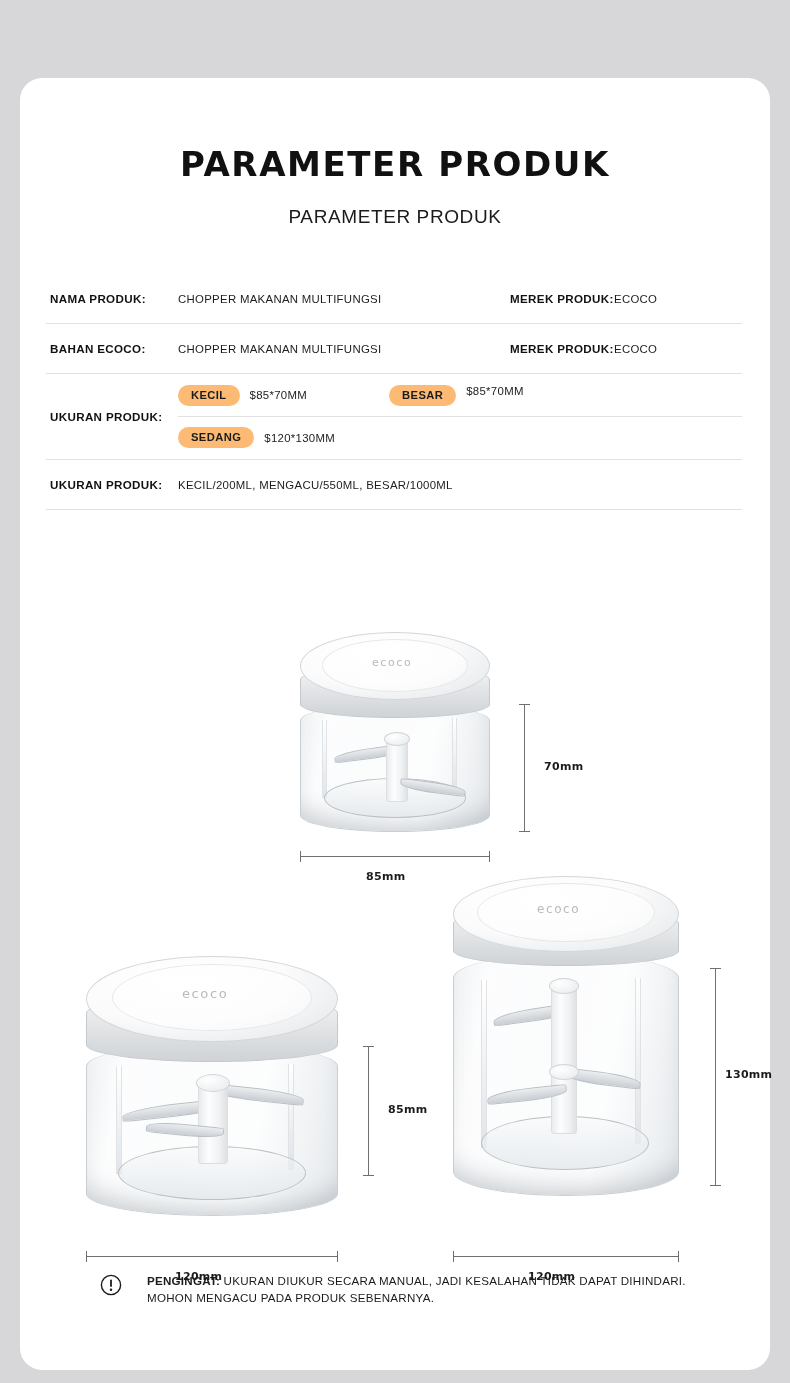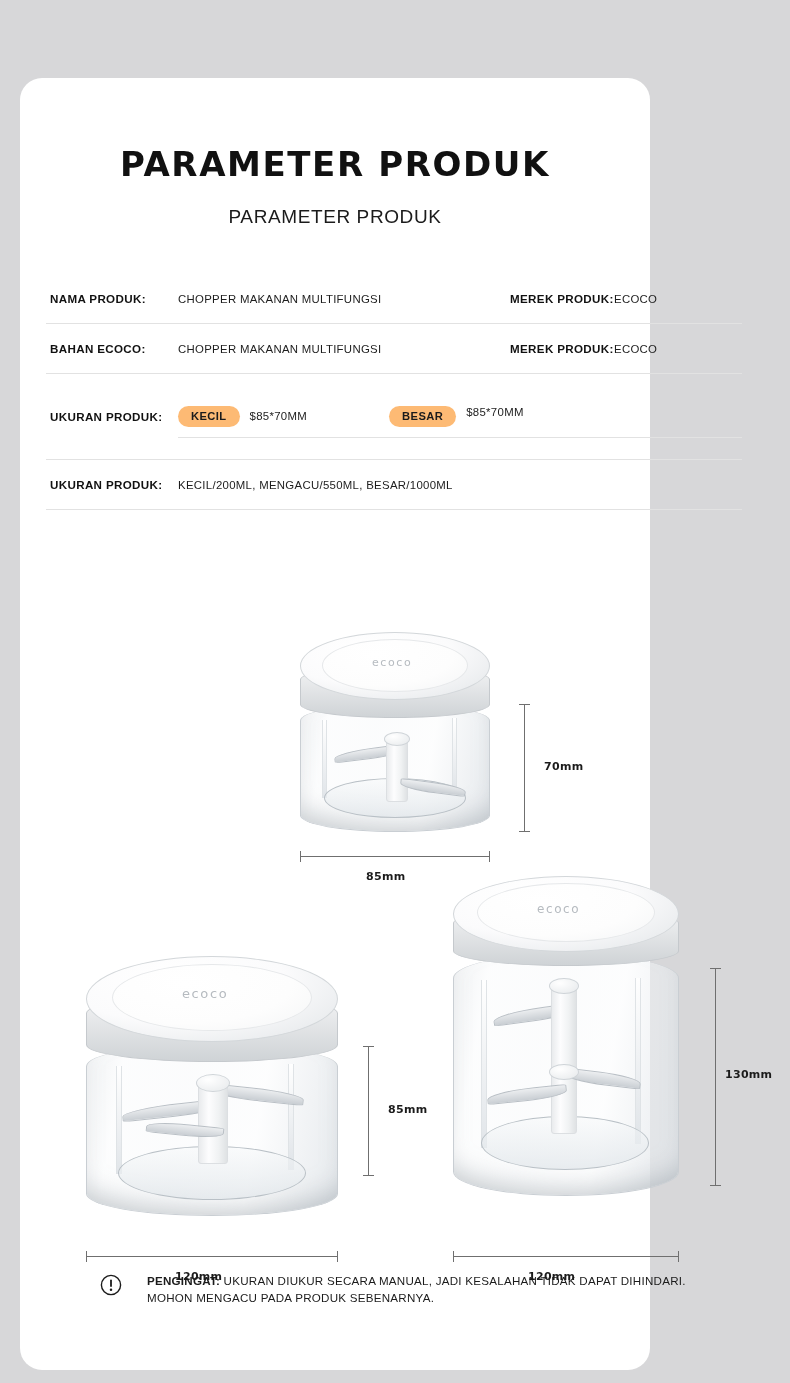--- a/index.html
+++ b/index.html
@@ -5,21 +5,21 @@
   * { box-sizing: border-box; margin:0; padding:0; }
   body {
     width: 790px; height: 1383px;
     background: #d7d7d9;
     font-family: "Liberation Sans", sans-serif;
     overflow: hidden;
   }
   .page-card {
     position: absolute;
     left: 20px; top: 78px;
-    width: 630px; height: 1292px;
+    width: 750px; height: 1292px;
     background: #ffffff;
     border-radius: 22px;
   }
 
   
   .title-main {
     position: absolute; left: 0; top: 66px; width: 100%;
     text-align: center;
     font-size: 34px; font-weight: 700;
     letter-spacing: 1.6px;
@@ -225,20 +225,24 @@
       <div class="lbl c-lbl1">UKURAN PRODUK:</div>
       <div class="size-stack">
         <div class="size-line first">
           <span class="badge">KECIL</span>
           <span class="size-val">$85*70MM</span>
           <span class="size-slot2">
             <span class="badge">BESAR</span>
             <span class="size-val">$85*70MM</span>
           </span>
         </div>
+        <div class="size-line">
+          <span class="badge">SEDANG</span>
+          <span class="size-val">$120*130MM</span>
+        </div>
       </div>
     </div>
 
     <div class="spec-row">
       <div class="lbl c-lbl1">UKURAN PRODUK:</div>
       <div class="val">KECIL/200ML, MENGACU/550ML, BESAR/1000ML</div>
     </div>
 
   </div>
 

